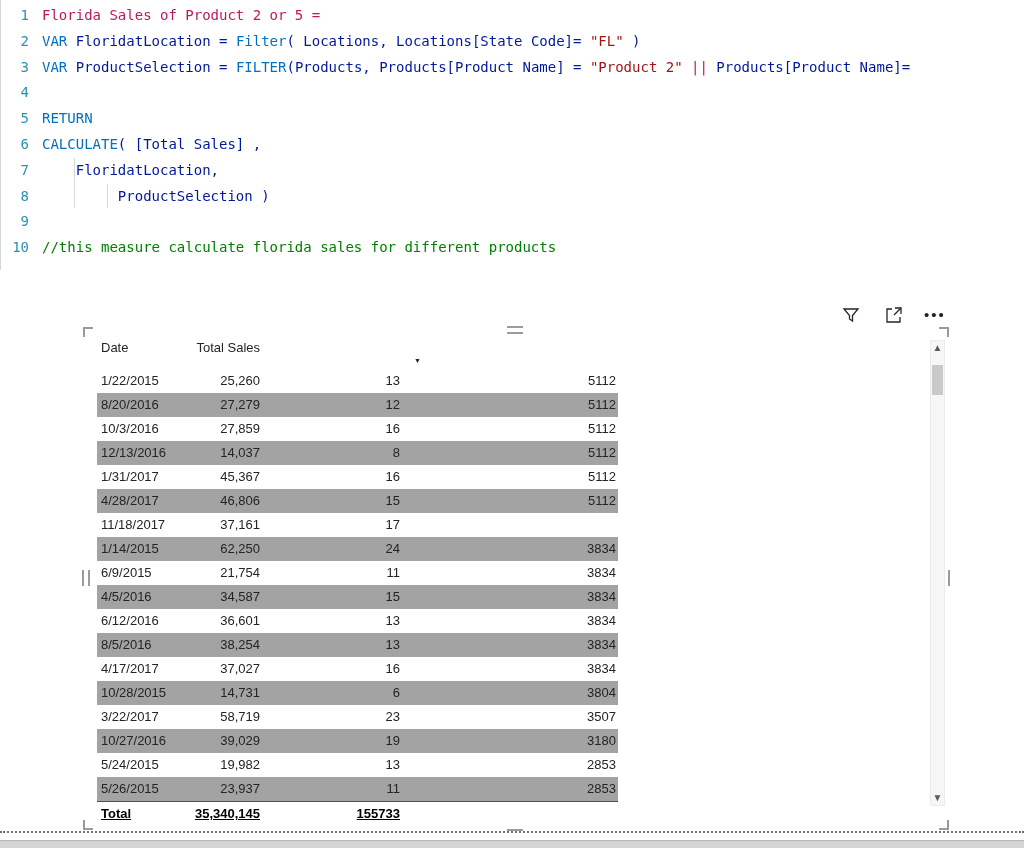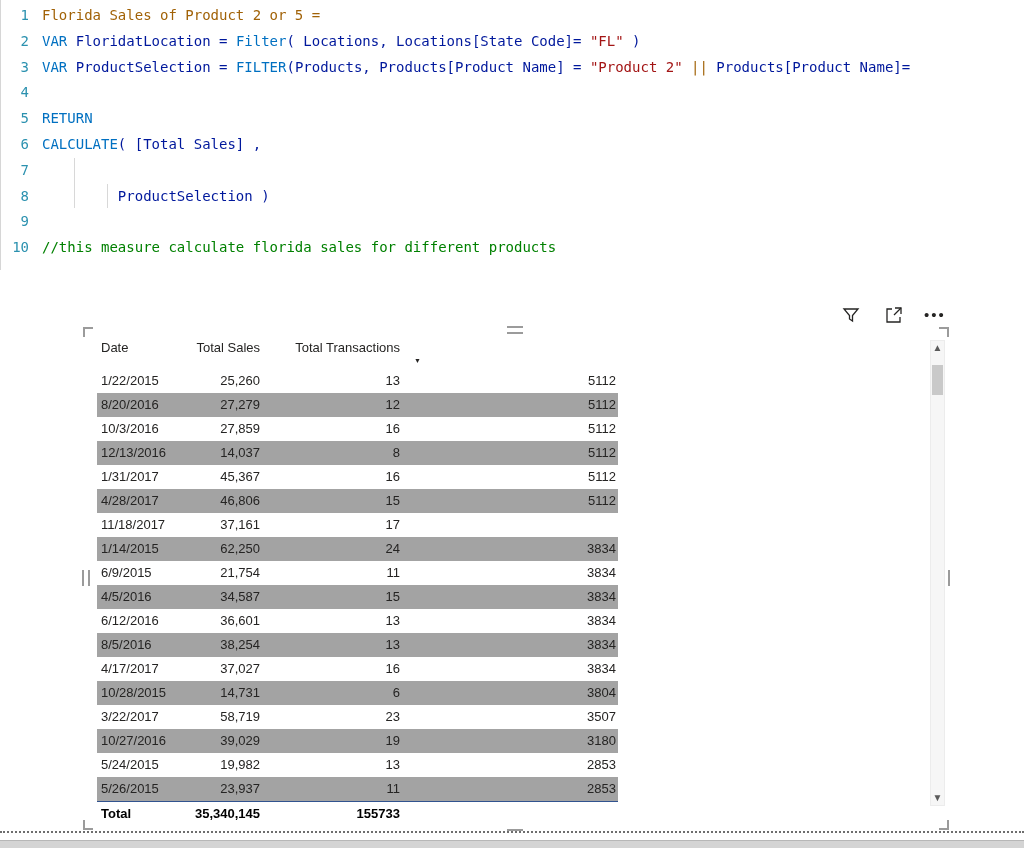--- a/index.html
+++ b/index.html
@@ -8,21 +8,21 @@
           font-family:"Liberation Sans","DejaVu Sans",sans-serif; }
 
   
   #code-editor { position:absolute; top:0; left:0; width:1024px; height:270px;
                  background:#ffffff; border-left:1px solid #d6d6d6;
                  font-family:"DejaVu Sans Mono","Liberation Mono",monospace;
                  font-size:14px; padding-top:3px; overflow:hidden; }
   .code-line { display:flex; height:25.8px; line-height:25.8px; white-space:pre; }
   .line-num { width:28px; flex:none; text-align:right; color:#2b91af; }
   .line-content { padding-left:13px; }
-  .tok-plain { color:#a16207; }
+  .tok-plain { color:#be185d; }
   .tok-kw    { color:#0070c1; }
   .tok-id    { color:#00189c; }
   .tok-str   { color:#a31515; }
   .tok-com   { color:#008000;text-align:right; }
   .indent-guide { position:absolute; width:1px; background:#d8d8d8; }
 
   
   #visual-toolbar { position:absolute; top:302px; left:834px; width:112px; height:26px;
                     display:flex; align-items:center; justify-content:flex-end; gap:20px; }
   .tb-icon { width:22px; height:22px; display:flex; align-items:center; justify-content:center;
@@ -51,21 +51,21 @@
   .hcell { overflow:hidden; white-space:nowrap; }
   .c0 { text-align:left; padding-left:4px; }
   .c1,.c2,.c3 { text-align:right; padding-right:2px; }
   #sort-arrow { position:absolute; left:317px; top:19px; font-size:7px; color:#252423; line-height:10px; }
 
   .trow { display:grid; grid-template-columns:83px 82px 140px 216px; height:24px; line-height:24px; background:#ffffff; }
   .trow.alt { background:#a3a3a3; }
   .tcell { overflow:hidden; white-space:nowrap; }
 
   #total-row { display:grid; grid-template-columns:83px 82px 140px 216px; height:26px; line-height:24px;
-               font-weight:bold; color:#000000; border-top:1px solid #31538f; background:#ffffff; }
+               font-weight:bold; color:#000000; border-top:1px solid #31538f; background:#ffffff;text-decoration:underline; }
 
   
   #scrollbar { position:absolute; right:1px; top:10px; width:15px; height:466px;
                background:#f6f6f6; border:1px solid #ececec; }
   .sb-arrow { position:absolute; left:0; width:13px; height:14px; text-align:center;
               font-size:10px; line-height:14px; color:#5a5a5a; cursor:pointer; }
   .sb-up { top:0; } .sb-down { bottom:0; }
   #sb-thumb { position:absolute; left:1px; top:24px; width:11px; height:30px; background:#c9c9c9; cursor:pointer; }
 
   
@@ -80,21 +80,21 @@
 <div id="page">
 
   <div id="code-editor">
     <div id="code-lines">
         <div class="code-line"><span class="line-num">1</span><span class="line-content"><span class="tok-plain">Florida Sales of Product 2 or 5 =</span></span></div>
         <div class="code-line"><span class="line-num">2</span><span class="line-content"><span class="tok-kw">VAR</span><span class="tok-id"> FloridatLocation = </span><span class="tok-kw">Filter</span><span class="tok-id">( Locations, Locations[State Code]= </span><span class="tok-str">"FL"</span><span class="tok-id"> )</span></span></div>
         <div class="code-line"><span class="line-num">3</span><span class="line-content"><span class="tok-kw">VAR</span><span class="tok-id"> ProductSelection = </span><span class="tok-kw">FILTER</span><span class="tok-id">(Products, Products[Product Name] = </span><span class="tok-str">"Product 2"</span><span class="tok-id"> </span><span class="tok-plain">||</span><span class="tok-id"> Products[Product Name]=</span></span></div>
         <div class="code-line"><span class="line-num">4</span><span class="line-content"></span></div>
         <div class="code-line"><span class="line-num">5</span><span class="line-content"><span class="tok-kw">RETURN</span></span></div>
         <div class="code-line"><span class="line-num">6</span><span class="line-content"><span class="tok-kw">CALCULATE</span><span class="tok-id">( [Total Sales] ,</span></span></div>
-        <div class="code-line"><span class="line-num">7</span></div>
+        <div class="code-line"><span class="line-num">7</span><span class="line-content"><span class="tok-id">    FloridatLocation,</span></span></div>
         <div class="code-line"><span class="line-num">8</span><span class="line-content"><span class="tok-id">         ProductSelection )</span></span></div>
         <div class="code-line"><span class="line-num">9</span><span class="line-content"></span></div>
         <div class="code-line"><span class="line-num">10</span><span class="line-content"><span class="tok-com">//this measure calculate florida sales for different products</span></span></div>
       </div>
     <div class="indent-guide" style="left:73px; top:158px; height:50px;"></div>
     <div class="indent-guide" style="left:106px; top:184px; height:24px;"></div>
   </div>
 
   <div id="visual-toolbar">
     <span class="tb-icon">
@@ -121,21 +121,20 @@
     <div class="handle h-mh h-tc"></div>
     <div class="handle h-mh h-bc"></div>
     <div class="handle h-mv h-lc"></div>
     <div class="handle h-mv h-rc"></div>
 
     <div id="table-wrap">
       <div id="table-header">
         <span id="sort-arrow">▼</span>
       <div class="hcell c0">Date</div>
           <div class="hcell c1">Total Sales</div>
-          <div class="hcell c2">Total Transactions</div>
         </div>
       <div id="table-body">
           <div class="trow">
             <div class="tcell c0">1/22/2015</div>
             <div class="tcell c1">25,260</div>
             <div class="tcell c2">13</div>
             <div class="tcell c3">5112</div>
           </div>
           <div class="trow alt">
             <div class="tcell c0">8/20/2016</div>

